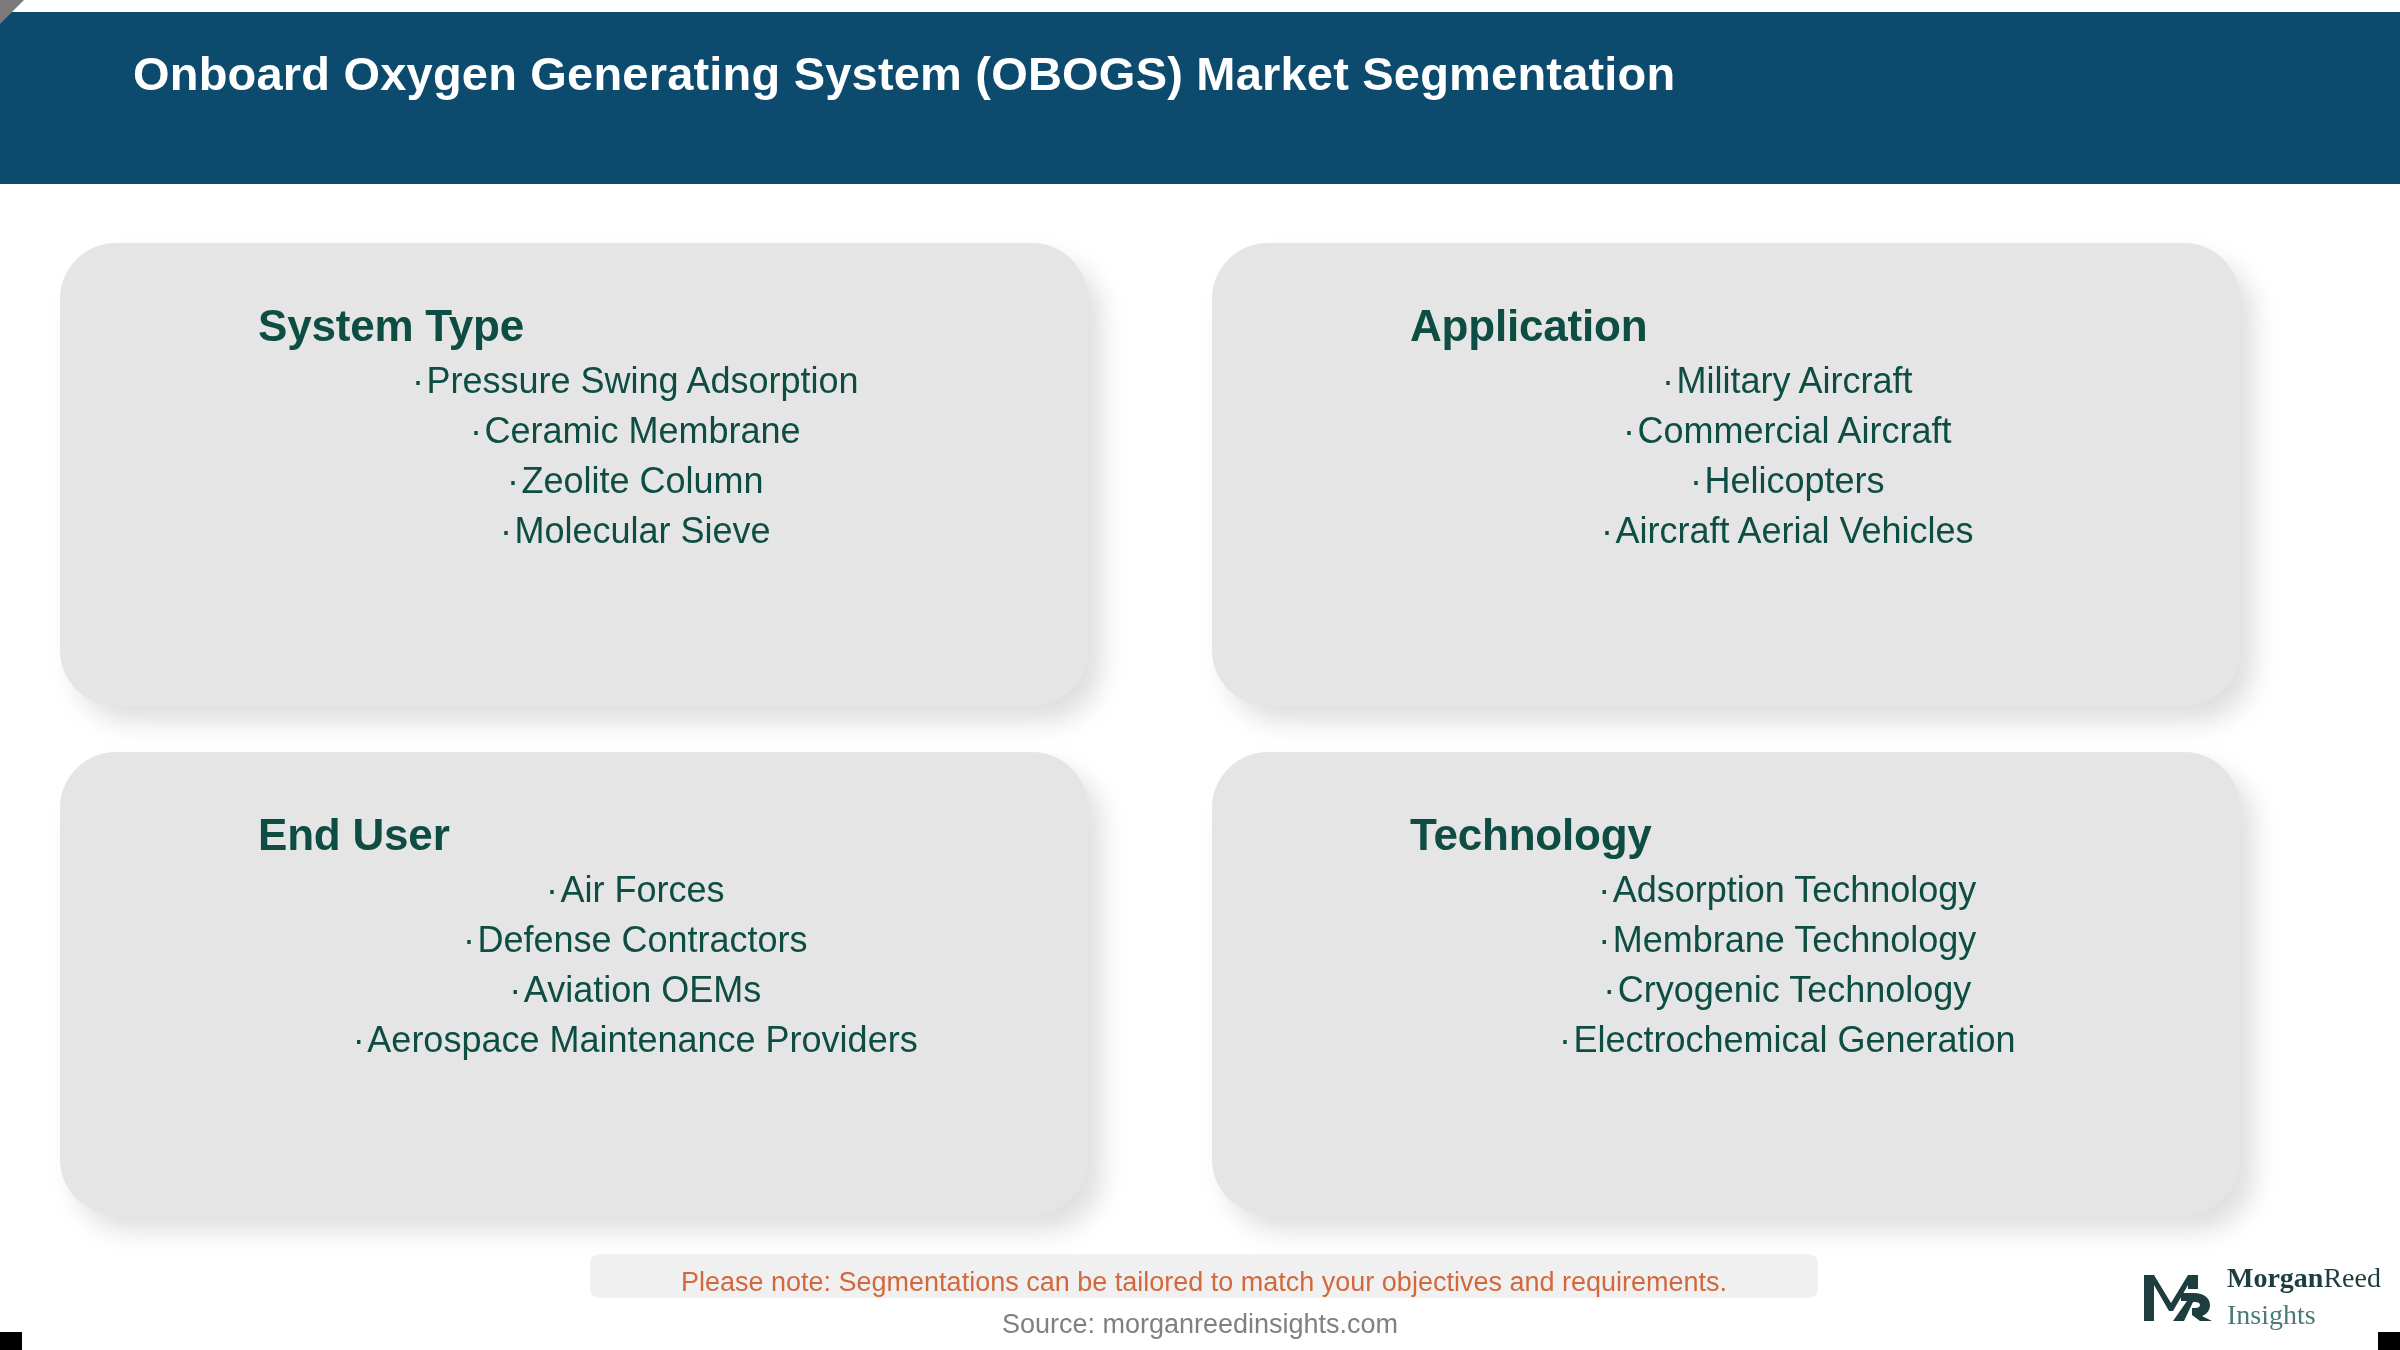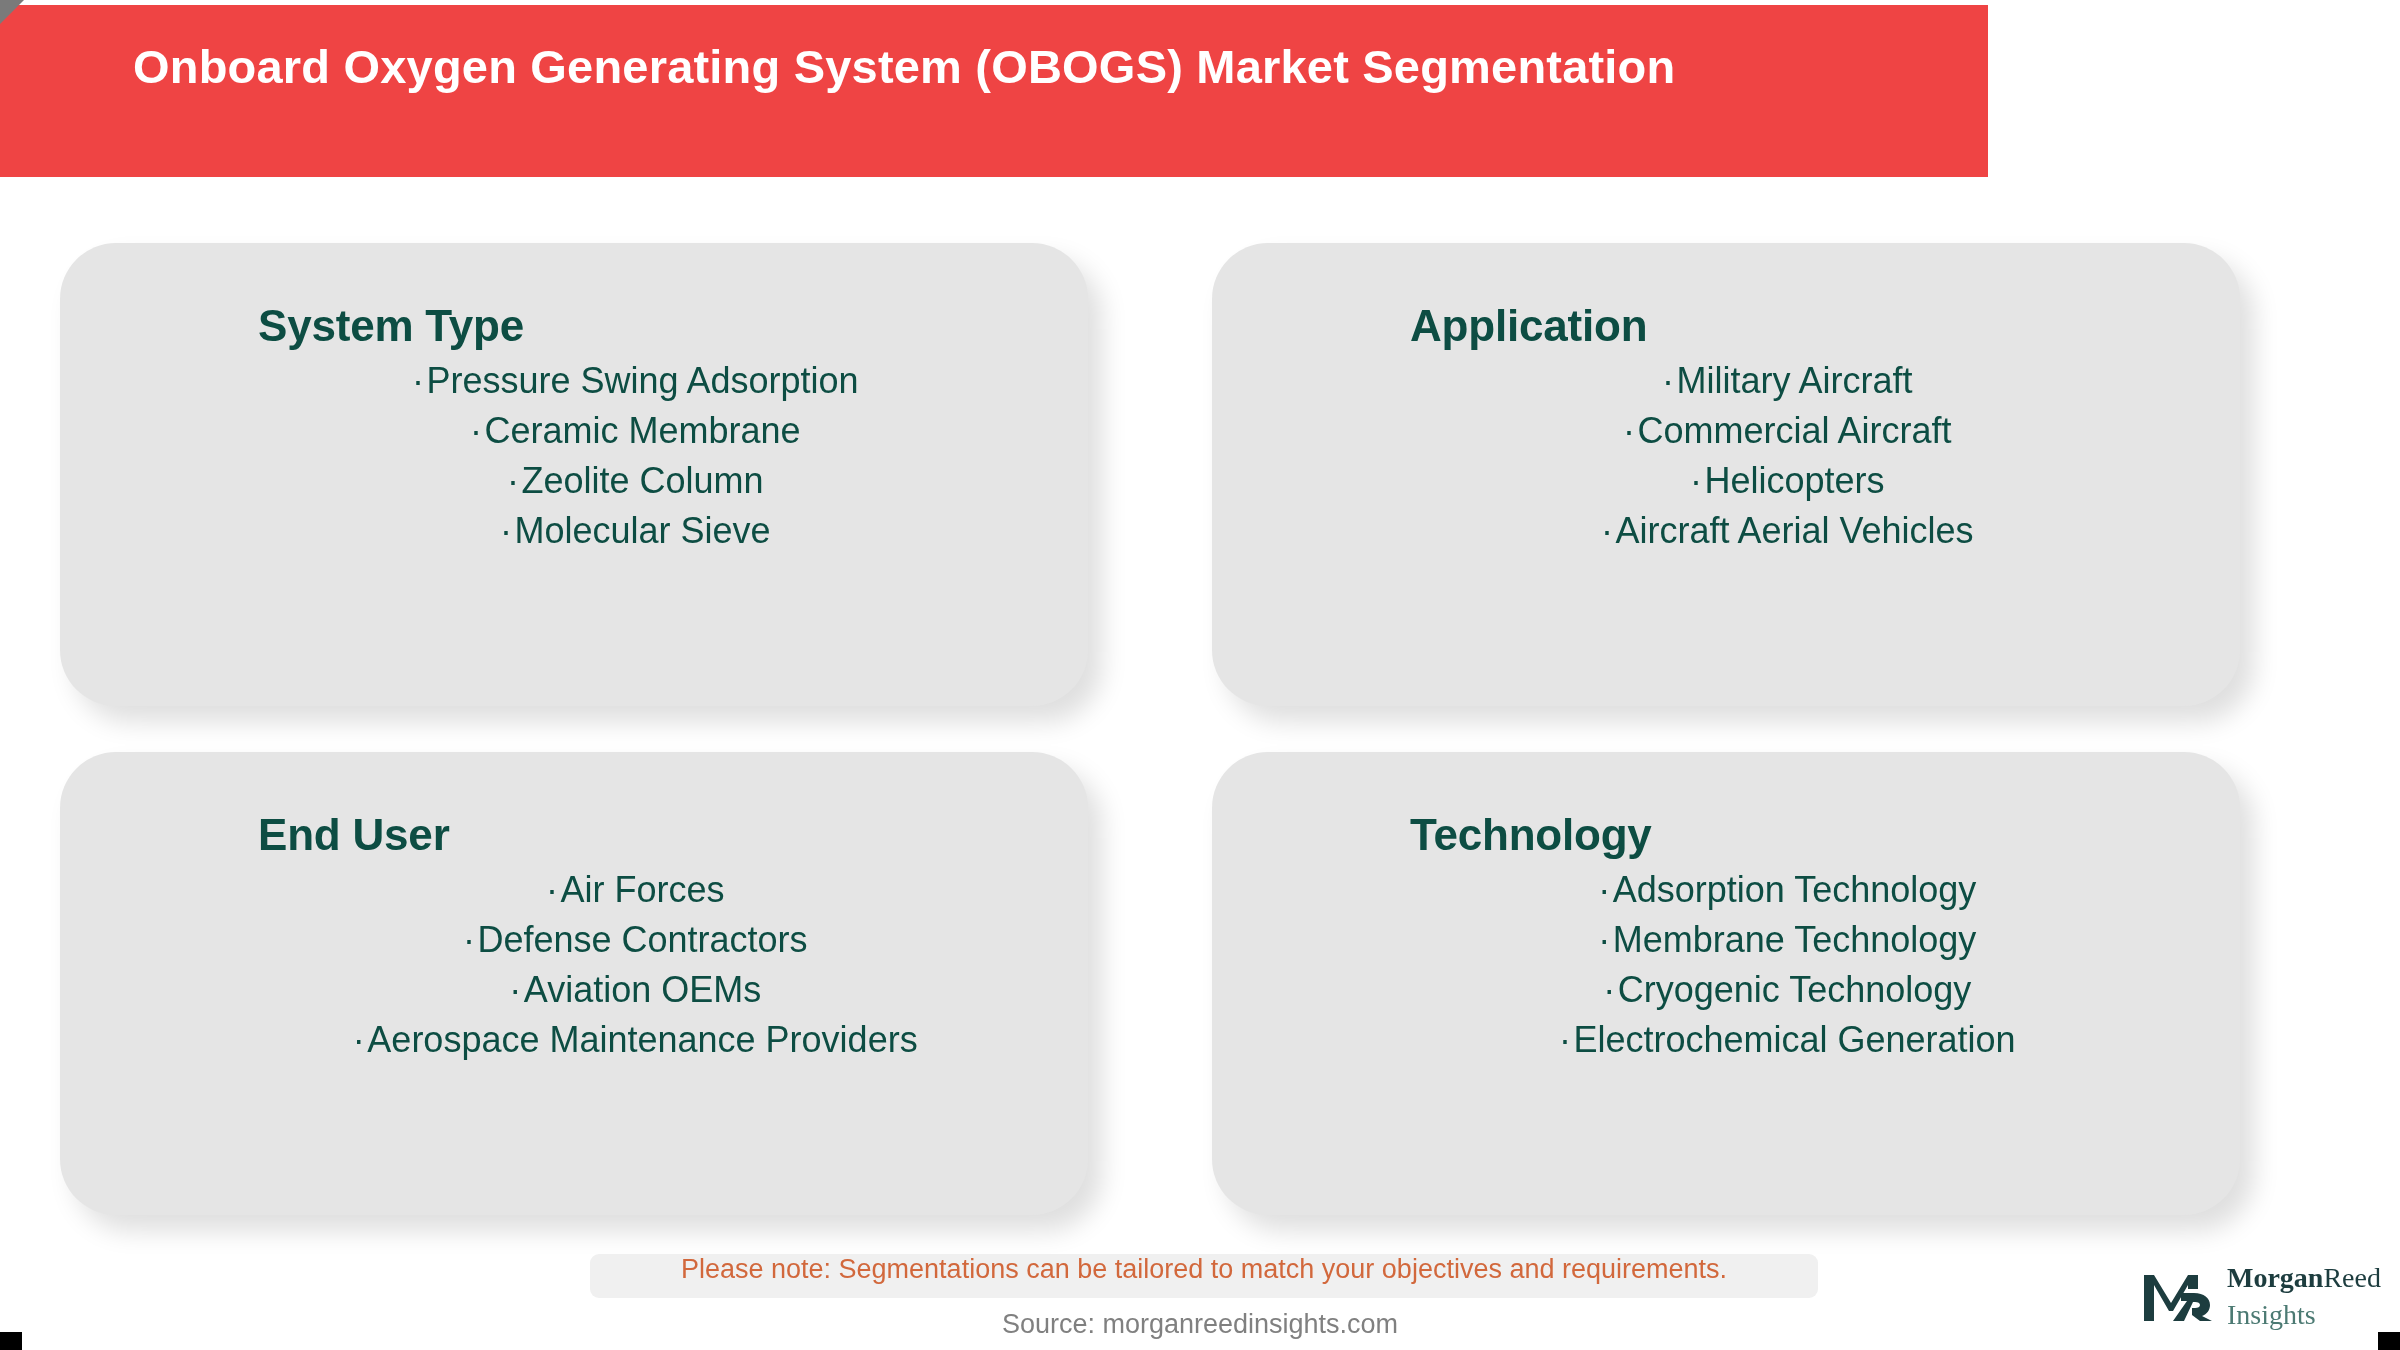--- a/index.html
+++ b/index.html
@@ -13,24 +13,24 @@
     position: relative;
     overflow: hidden;
     font-family: "Liberation Sans", sans-serif;
     -webkit-font-smoothing: antialiased;
   }
 
   
   .header-band {
     position: absolute;
     left: 0;
-    top: 5px;
-    width: 1988px;
+    top: 12px;
+    width: 2400px;
     height: 172px;
-    background: #ef4444;
+    background: #0c4a6e;
     box-sizing: border-box;
   }
   .header-title {
     position: absolute;
     left: 133px;
     top: 34px;
     font-size: 47px;
     font-weight: bold;
     color: #ffffff;
     letter-spacing: 0.2px;
@@ -117,21 +117,21 @@
   }
   .note-pill {
     position: absolute;
     left: 590px;
     top: 22px;
     width: 1228px;
     height: 44px;
     background: #f0f0f0;
     border-radius: 9px;
     display: flex;
-    align-items: flex-start;
+    align-items: flex-end;
     justify-content: center;
     box-sizing: border-box;
   }
   .note-text {
     font-size: 27px;
     color: #d2683c;
     white-space: nowrap;
   }
   .source-text {
     position: absolute;

